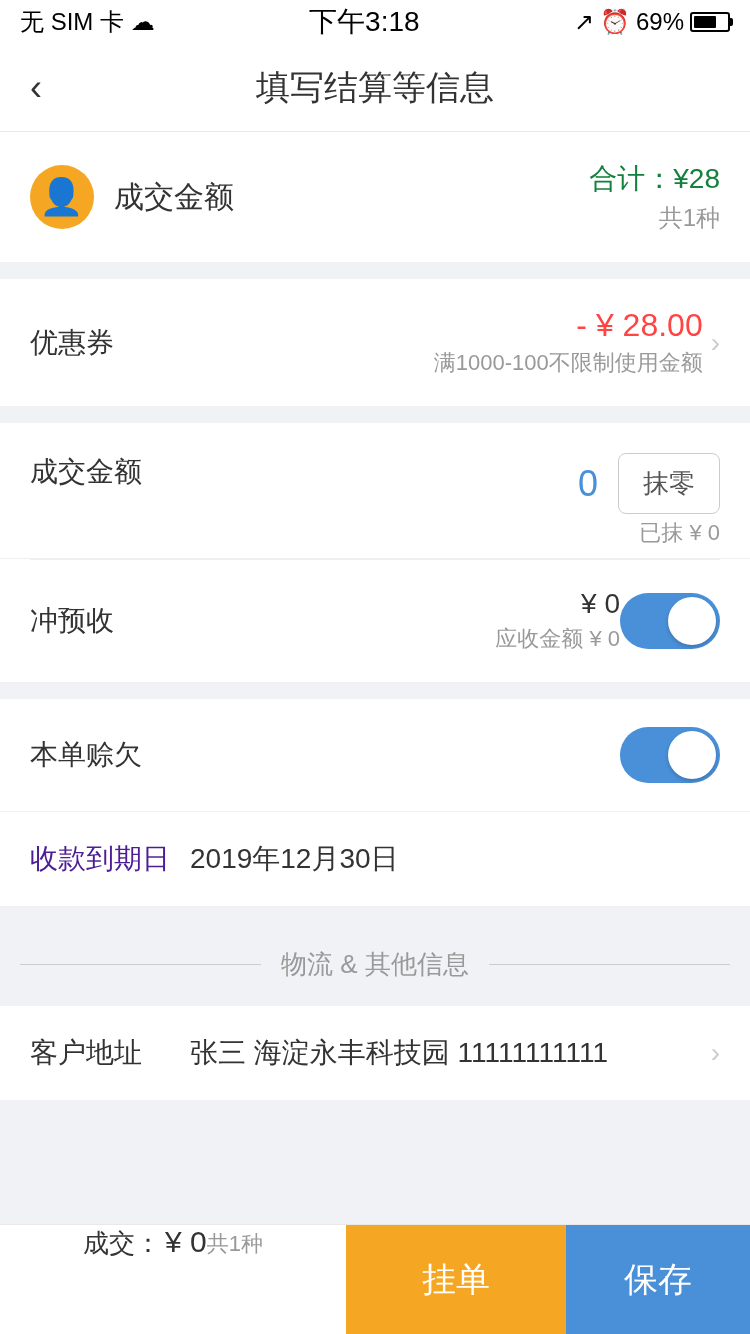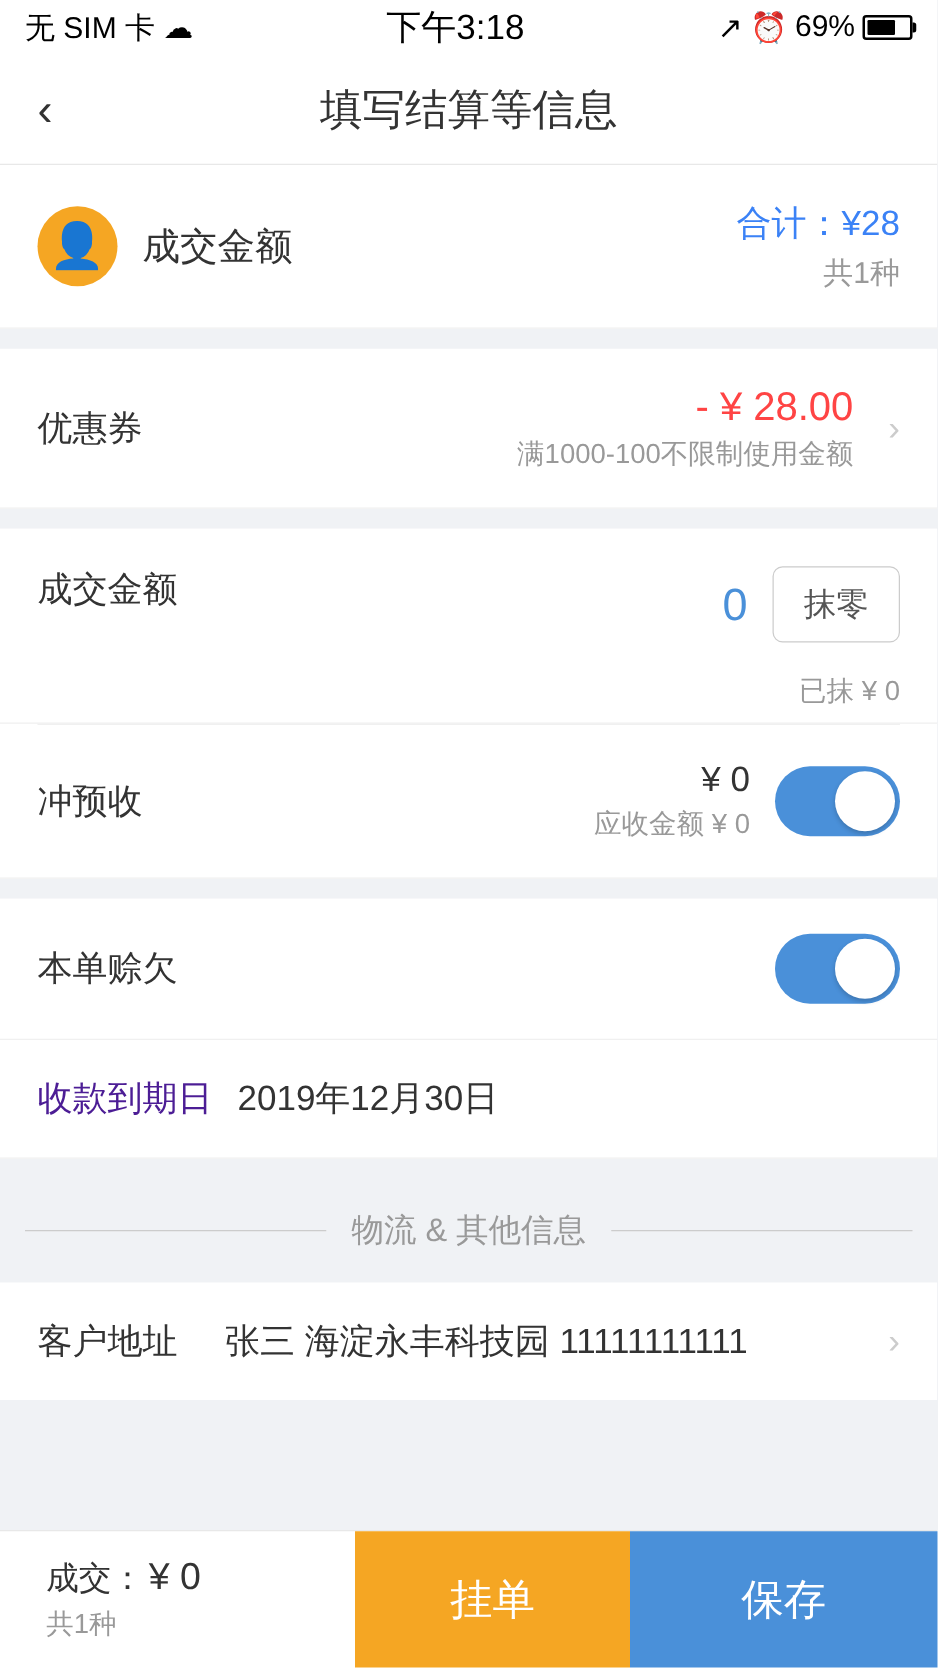--- a/index.html
+++ b/index.html
@@ -87,35 +87,35 @@
     }
     .customer-left { display: flex; align-items: center; gap: 20px; }
     .customer-avatar {
       width: 64px; height: 64px; border-radius: 50%;
       background: #f5a623;
       display: flex; align-items: center; justify-content: center;
       font-size: 36px; color: #fff;
     }
     .customer-name { font-size: 30px; color: #333; }
     .customer-right { text-align: right; }
-    .customer-total { font-size: 28px; color: #3b82f6; text-align: center; }
+    .customer-total { font-size: 28px; color: #15803d; text-align: center; }
     .customer-count { font-size: 24px; color: #999; margin-top: 4px; }
 
     
     .form-row {
       background: #fff;
       padding: 28px 30px;
       display: flex;
       align-items: center;
       justify-content: space-between;
       border-bottom: 1px solid #f0f0f0;
       min-height: 100px;
     }
     .form-label { font-size: 28px; color: #333; min-width: 120px; }
-    .form-right { display: flex; align-items: center; gap: 20px; text-align: right; }
+    .form-right { display: flex; align-items: center; text-align: right; }
     .form-value { font-size: 28px; color: #333; }
     .form-value-blue { font-size: 36px; color: #4a90d9; font-weight: 400; }
     .form-sub { font-size: 22px; color: #999; margin-top: 4px; }
     .form-discount-amount { font-size: 32px; color: #ff4444; font-weight: 500; text-align: right; }
     .form-discount-desc { font-size: 22px; color: #999; margin-top: 4px; text-align: right; }
 
     
     .arrow-icon { color: #ccc; font-size: 28px; margin-left: 8px; }
 
     
@@ -182,50 +182,50 @@
 
     
     .address-row {
       background: #fff;
       padding: 28px 30px;
       display: flex;
       align-items: center;
       justify-content: space-between;
     }
     .address-label { font-size: 28px; color: #333; min-width: 120px; }
-    .address-value { font-size: 28px; color: #333; flex: 1; margin-left: 30px; }
+    .address-value { font-size: 28px; color: #333; flex: 1; margin-left: 40px; }
 
     
     .bottom-bar {
       position: fixed;
       bottom: 0;
       width: 750px;
       height: 110px;
       display: flex;
       background: #fff;
       border-top: 1px solid #e8e8e8;
     }
     .bottom-summary {
       flex: 1;
       display: flex;
-      flex-direction: column;
+      flex-direction: row;
       justify-content: center;
-      padding: 0 37px;
+      padding: 0 24px;
     }
     .bottom-deal { font-size: 26px; color: #333; }
     .bottom-deal-amount { font-size: 30px; color: #333; }
     .bottom-count { font-size: 22px; color: #999; margin-top: 4px; }
     .btn-hang {
       width: 220px;
       background: #f5a623;
       display: flex; align-items: center; justify-content: center;
       font-size: 34px; color: #fff; cursor: pointer;
     }
     .btn-save {
-      width: 246px;
+      width: 184px;
       background: #4a90d9;
       display: flex; align-items: center; justify-content: center;
       font-size: 34px; color: #fff; cursor: pointer;
     }
   </style>
 </head>
 <body>
 
 <div class="status-bar">
   <div class="status-left">

